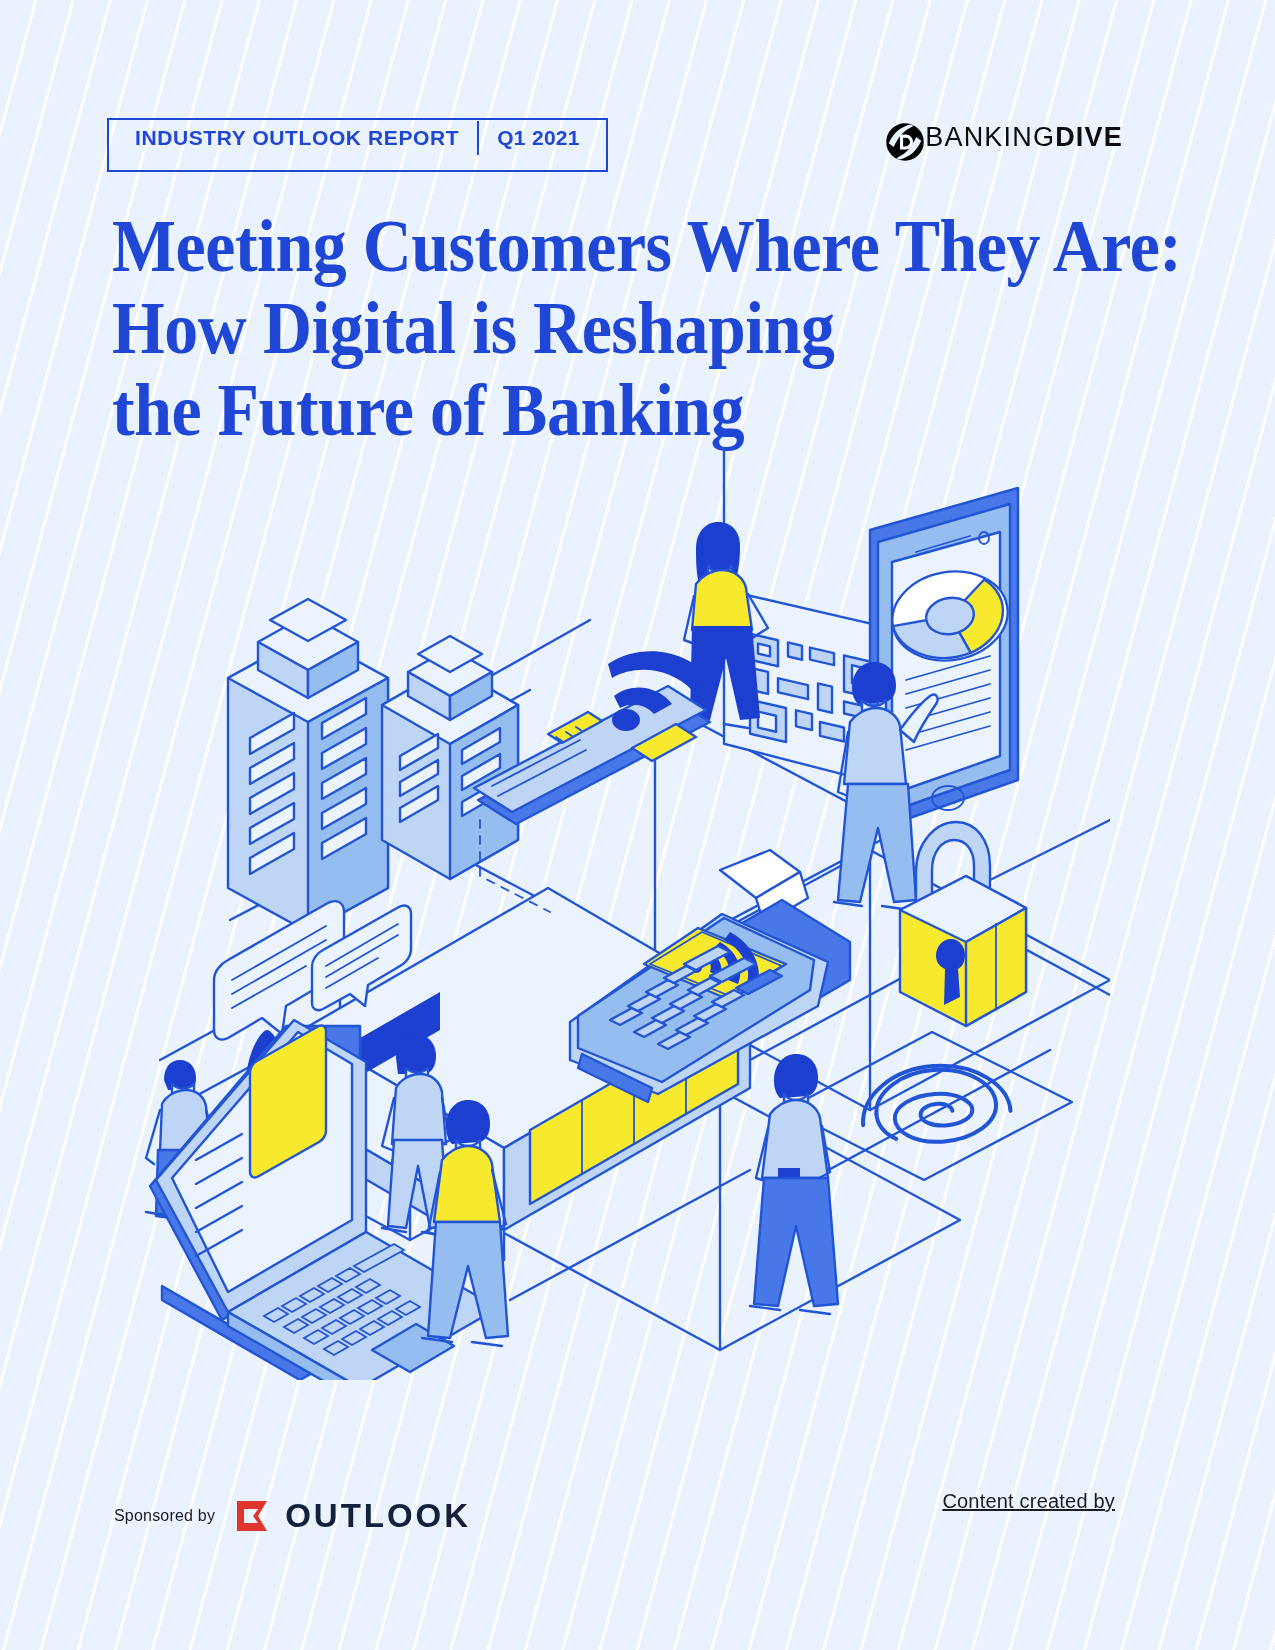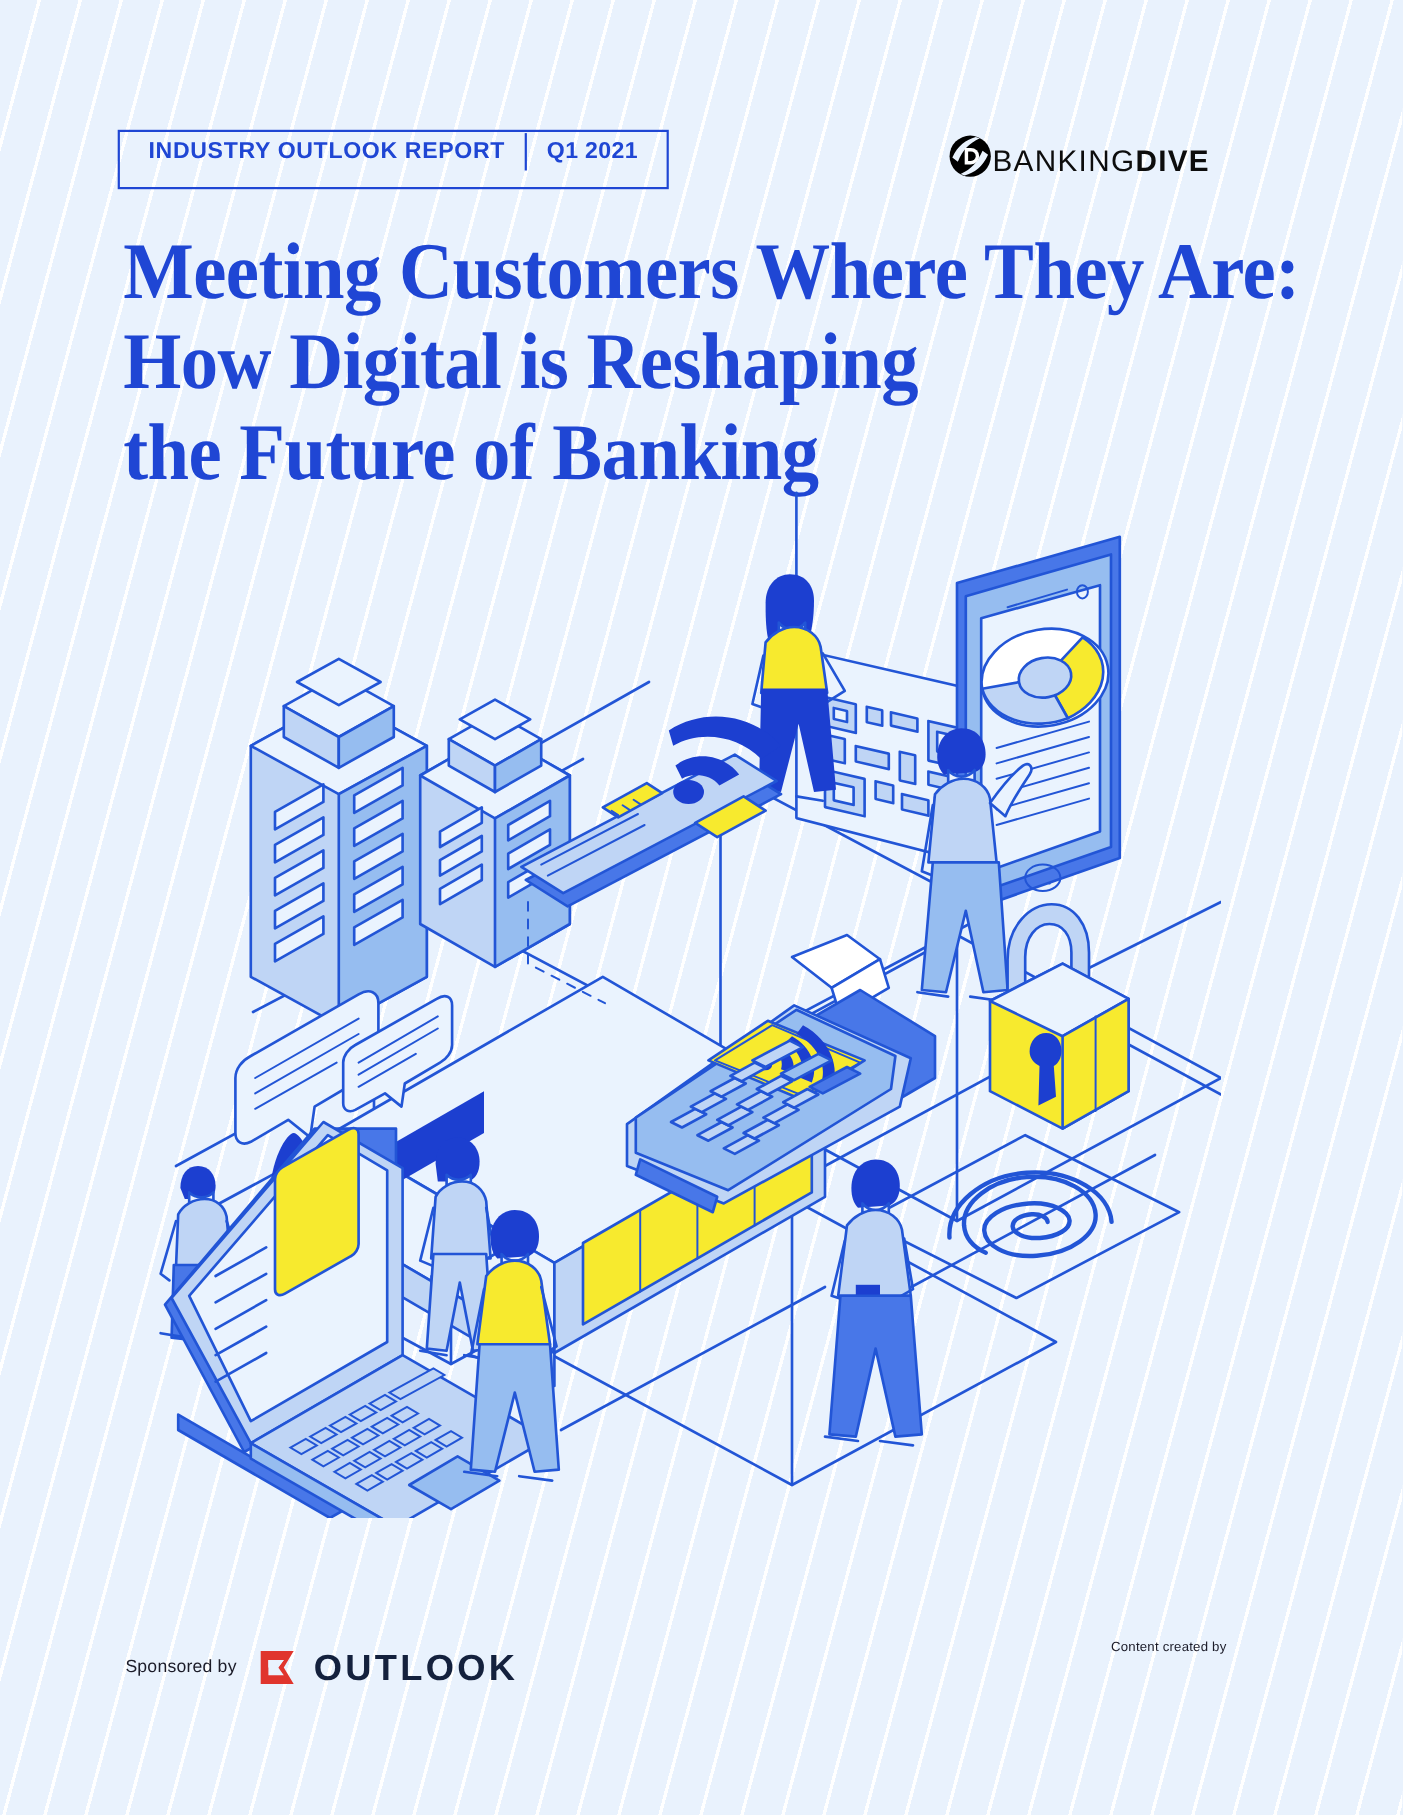--- a/index.html
+++ b/index.html
@@ -34,22 +34,22 @@
   .badge-label {
     font-size:21px; font-weight:bold; letter-spacing:0.6px;
     color:#1f46d4; white-space:nowrap;
   }
   .badge-sep { width:2px; height:34px; background:#1f46d4; }
   .badge-quarter {
     font-size:21px; font-weight:bold; letter-spacing:0.3px; color:#1f46d4;
   }
 
   .brand {
-    position:absolute; right:175px; top:122px;
-    display:flex; align-items:flex-end; 
+    position:absolute; right:152px; top:122px;
+    display:flex; align-items:flex-start; 
   }
   .brand-mark { width:40px; height:40px; flex:none; }
   .brand-text { font-size:27px; letter-spacing:1.2px; color:#0d0d0d; white-space:nowrap; }
   .brand-text .light { font-weight:300; }
   .brand-text .bold { font-weight:bold; }
 
   
   .title {
     position:absolute; left:112px; top:210px; width:1000px;
     font-family:"Liberation Serif", serif;
@@ -68,21 +68,21 @@
   
   .footer-left {
     position:absolute; left:114px; top:1497px;
     display:flex; align-items:center; gap:20px;
   }
   .footer-right {
     position:absolute; right:160px; top:1490px;
     display:flex; align-items:center; gap:18px;
   }
   .f-label { font-size:16px; color:#1b1b28; letter-spacing:0.2px; white-space:nowrap; }
-  .f-label.big { font-size:12px; }
+  .f-label.big { font-size:20px;text-decoration:underline; }
 
   .backbase { display:flex; align-items:center; gap:12px; }
   .bb-text {
     font-size:33px; font-weight:bold; letter-spacing:3px;
     color:#14213d; white-space:nowrap;
     font-family:"Liberation Sans", sans-serif;
   }
   .studio-logo {
     display:flex; align-items:baseline; gap:9px;
     font-size:41px; color:#111; white-space:nowrap; font-weight:300;

